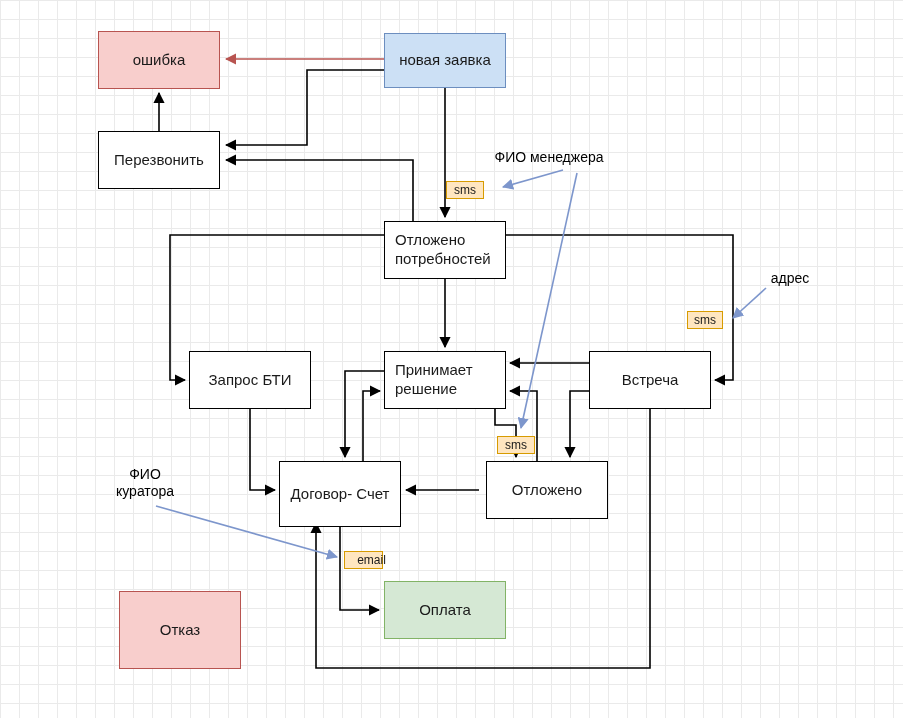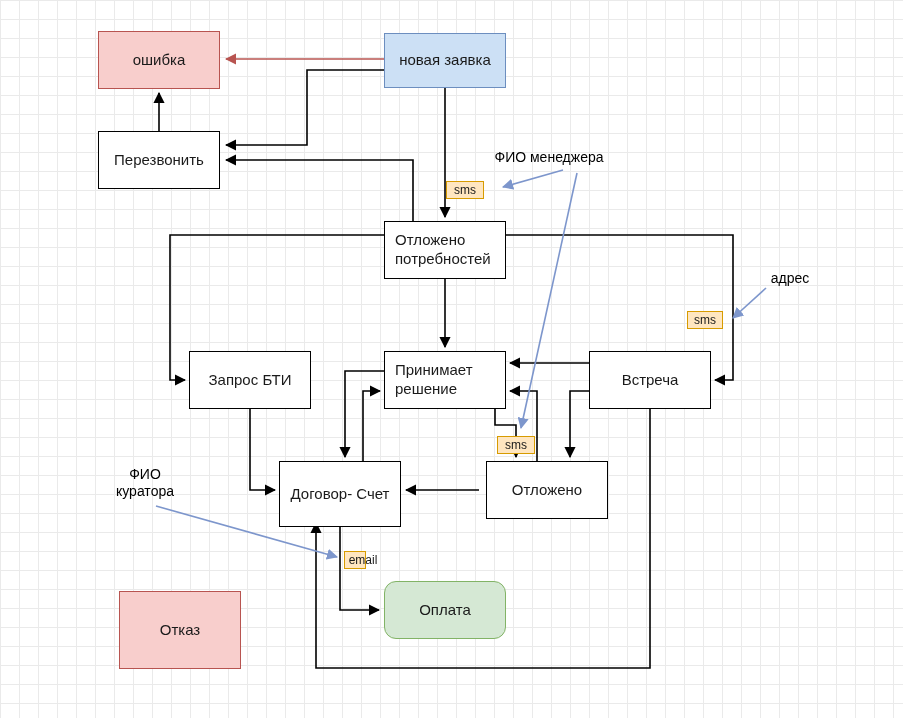--- a/index.html
+++ b/index.html
@@ -36,21 +36,21 @@
     background: #ffffff;
     border: 1px solid #000000;
     color: #1a1a1a;
     font-size: 15px;
     line-height: 1.25;
     z-index: 2;
     padding: 10px;
   }
   .node.pink  { background: #f8cecc; border-color: #b85450; }
   .node.blue  { background: #cce0f5; border-color: #6c8ebf; }
-  .node.green { background: #d5e8d4; border-color: #82b366; border-radius: 12px; }
+  .node.green { background: #d5e8d4; border-color: #82b366; }
   .tag {
     position: absolute;
     box-sizing: border-box;
     display: flex;
     align-items: center;
     justify-content: center;
     background: #ffe6c0;
     border: 1px solid #d79b00;
     color: #1a1a1a;
     font-size: 12px;
@@ -137,21 +137,21 @@
   <div class="node green" style="left:384px; top:581px; width:122px; height:58px;">Оплата</div>
 
   <div class="node pink" style="left:119px; top:591px; width:122px; height:78px;">Отказ</div>
 
   <div class="tag" style="left:446px; top:181px; width:38px; height:18px;">sms</div>
 
   <div class="tag" style="left:687px; top:311px; width:36px; height:18px;">sms</div>
 
   <div class="tag" style="left:497px; top:436px; width:38px; height:18px;">sms</div>
 
-  <div class="tag" style="left:344px; top:551px; width:22px; height:18px;padding-left:16px;">email</div>
+  <div class="tag" style="left:344px; top:551px; width:39px; height:18px;padding-left:16px;">email</div>
 
   <div class="note" style="left:494px; top:149px; width:110px;">ФИО менеджера</div>
 
   <div class="note" style="left:758px; top:270px; width:64px;">адрес</div>
 
   <div class="note" style="left:108px; top:466px; width:74px;">ФИО куратора</div>
 
 </div>
 
 </body></html>

